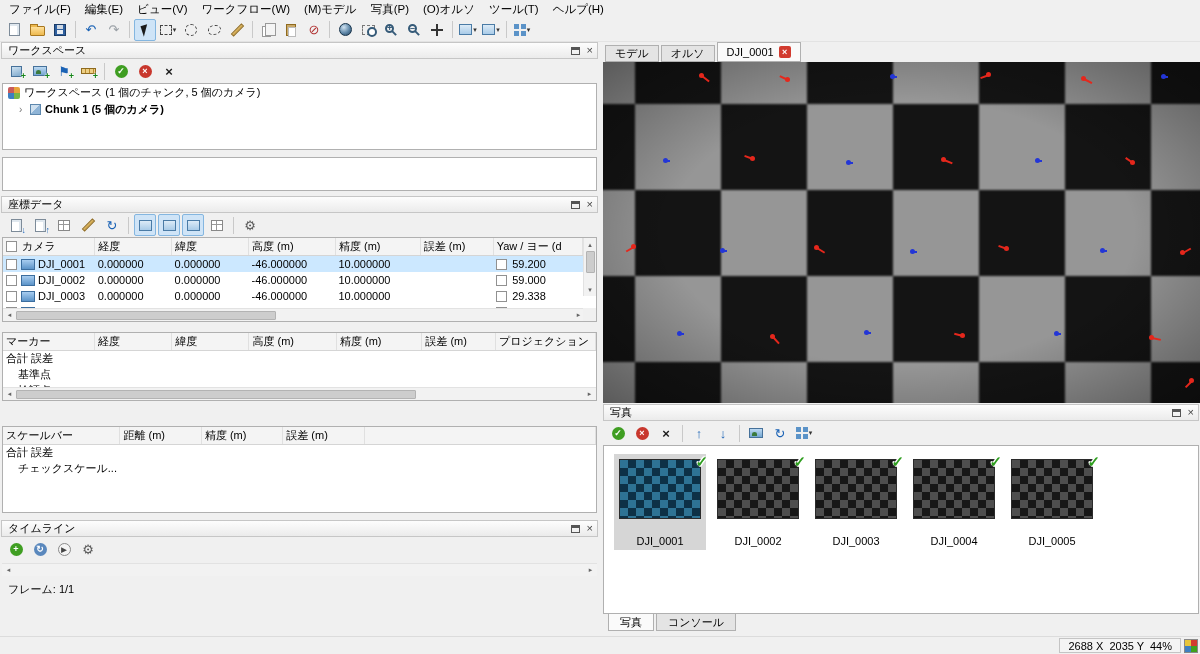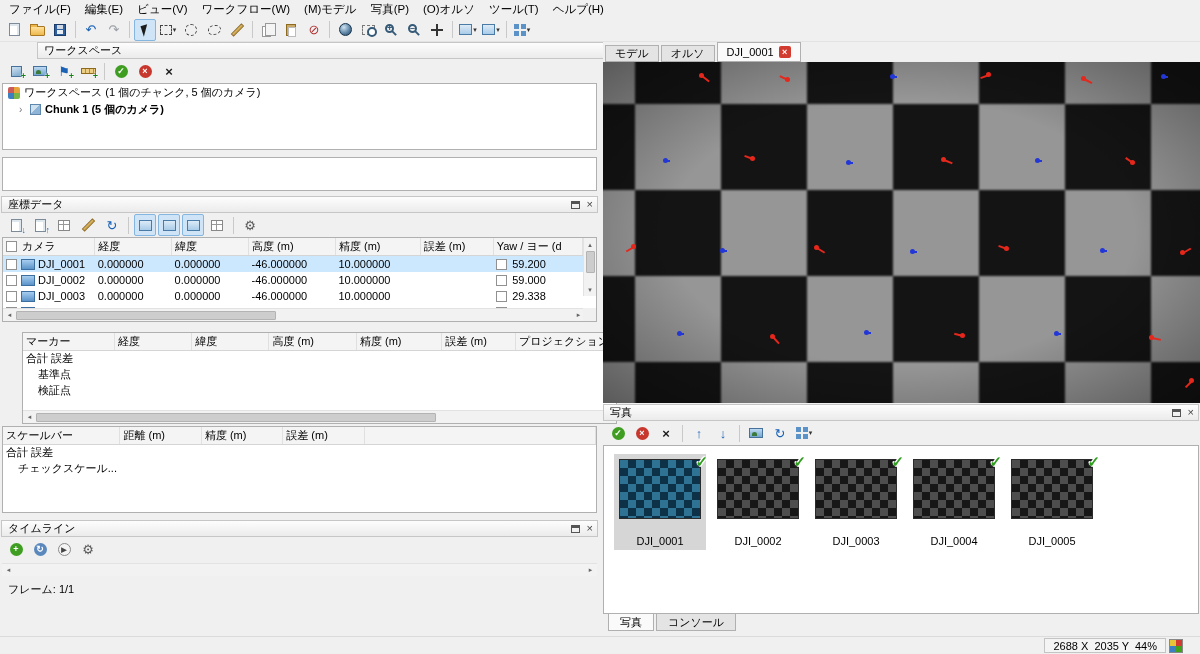--- a/index.html
+++ b/index.html
@@ -154,21 +154,21 @@
   .thumb-label { margin-top:16px; font-size:11px; }
 
   #bottom-tabs { position:absolute; left:603px; top:614px; width:597px; height:22px;
     display:flex; align-items:flex-start; gap:2px; padding-left:5px; background:#f0f0f0; }
   .btab { padding:1px 11px; height:17px; display:flex; align-items:center;
     border:1px solid #b0b0b0; border-top:none; background:#e4e4e4; }
   .btab.active { background:#fafafa; }
 
   
   #statusbar { position:absolute; left:0; top:636px; width:1200px; height:18px; background:#f0f0f0;
-    border-top:1px solid #dcdcdc; display:flex; align-items:center; justify-content:flex-end; gap:3px; padding-right:17px; }
+    border-top:1px solid #dcdcdc; display:flex; align-items:center; justify-content:flex-end; gap:3px; padding-right:2px; }
   .status-cell { border:1px solid #c4c4c4; height:15px; padding:0 8px; display:flex; align-items:center; background:#f4f4f4; white-space:pre; }
   .status-icon { width:14px; height:14px; border:1px solid #888;
     background:conic-gradient(#d23b2f 0 25%, #3fa11c 0 50%, #3e7fc1 0 75%, #e7c53a 0); }
 
   #frame-label { position:absolute; left:8px; top:582px; }
 </style>
 </head>
 <body>
 
 <div id="menubar">
@@ -251,21 +251,21 @@
       <span class="mi panel"></span>
       <span class="caret">▾</span>
     </span>
     <span class="tb-sep"></span>
     <span class="icon-btn">
       <span class="mi grid"></span>
       <span class="caret">▾</span>
     </span>
   </div>
 
-<div class="dock-hdr" style="left:1px;top:42px;width:597px;margin-left:36px;">
+<div class="dock-hdr" style="left:1px;top:42px;width:597px;">
   <span>ワークスペース</span>
   <span class="dock-btns">
     <span class="float-ic"></span>
     <span class="close-ic">×</span>
   </span>
 </div>
 <div id="ws-toolbar" class="ptb" style="left:2px;top:60px;">
     <span class="icon-btn">
       <span class="mi cube"></span>
       <span class="badge">+</span>
@@ -421,21 +421,21 @@
   </div>
   <div class="hs" style="left:0;bottom:0;width:582px;">
     <span class="sb-btn">◂</span>
     <span class="sb-thumb-h" style="width:260px;"></span>
     <span class="sb-spacer"></span>
     <span class="sb-btn">▸</span>
   </div>
   <div class="corner"></div>
 </div>
 
-<div id="marker-table" class="wbox" style="left:2px;top:332px;width:595px;height:92px;margin-left:20px;">
+<div id="marker-table" class="wbox" style="left:2px;top:332px;width:595px;height:69px;">
   <div class="tbl-viewport" style="width:593px;height:66px;">
       <table class="grid-table">
         <colgroup>
           <col style="width: 92px;">
           <col style="width: 78px;">
           <col style="width: 78px;">
           <col style="width: 88px;">
           <col style="width: 86px;">
           <col style="width: 74px;">
           <col style="width: 100px;">

